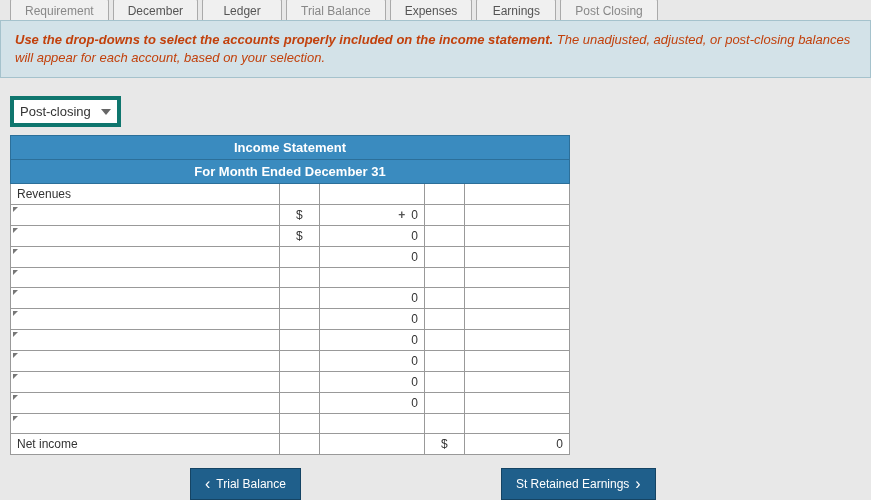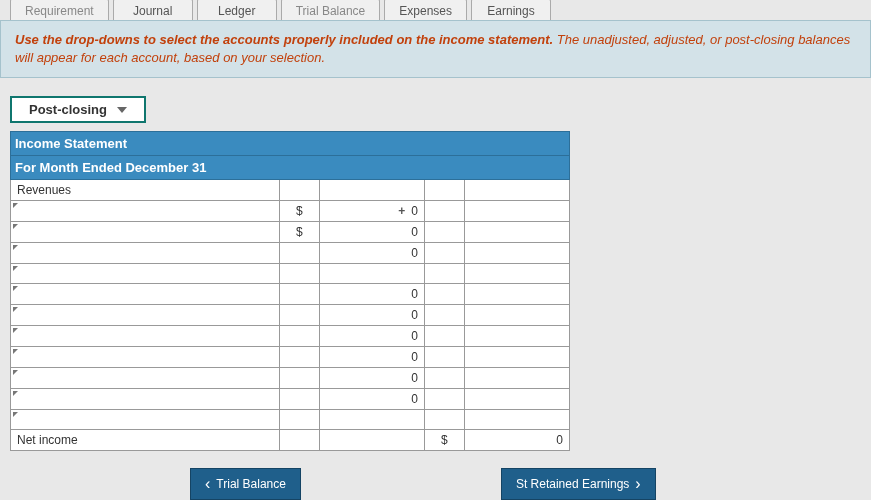--- a/index.html
+++ b/index.html
@@ -43,24 +43,24 @@
       color: #c2410c;
     }
     .instructions b { font-style: italic; }
     .instructions-full { font-style: italic; }
     .dropdown-host {
       margin: 18px 0 8px 10px;
     }
     .dropdown {
       display: inline-flex;
       align-items: center;
-      border: 2px solid #0f766e;
+      border: 4px solid #0f766e;
       background: #fff;
-      padding: 4px 17px;
-      font-weight: bold;
+      padding: 4px 6px;
+      font-weight: normal;
       font-size: 13px;
       cursor: pointer;
     }
     .dropdown .caret {
       margin-left: 10px;
       width: 0; height: 0;
       border-left: 5px solid transparent;
       border-right: 5px solid transparent;
       border-top: 6px solid #666;
     }
@@ -71,21 +71,21 @@
     table.statement {
       border-collapse: collapse;
       width: 100%;
       background: #fff;
       table-layout: fixed;
     }
     table.statement th {
       background: #3a8bbf;
       color: #fff;
       font-weight: bold;
-      text-align: left;
+      text-align: center;
       padding: 4px;
       border: 1px solid #2c6f99;
       font-size: 13px;
     }
     table.statement td {
       border: 1px solid #999;
       padding: 3px 6px;
       height: 20px;
       font-size: 12px;
       vertical-align: middle;
@@ -134,25 +134,26 @@
     col.c2 { width: 34px; }
     col.c3 { width: 90px; }
     col.c4 { width: 34px; }
     col.c5 { width: 90px; }
   </style>
 </head>
 <body>
 
 <div class="tabs-row">
   <div class="tab partial">Requirement</div>
-  <div class="tab">Journal</div>
+  <div class="tab">December</div>
   <div class="tab">Ledger</div>
   <div class="tab partial">Trial Balance</div>
   <div class="tab">Expenses</div>
   <div class="tab">Earnings</div>
+  <div class="tab partial">Post Closing</div>
 </div>
 
 <div class="instructions">
   <span class="instructions-full">
     <b>Use the drop-downs to select the accounts properly included on the income statement.</b><span> The unadjusted, adjusted, or post-closing balances will appear for each account, based on your selection.</span>
   </span>
 </div>
 
 <div class="dropdown-host">
   <div class="dropdown">

